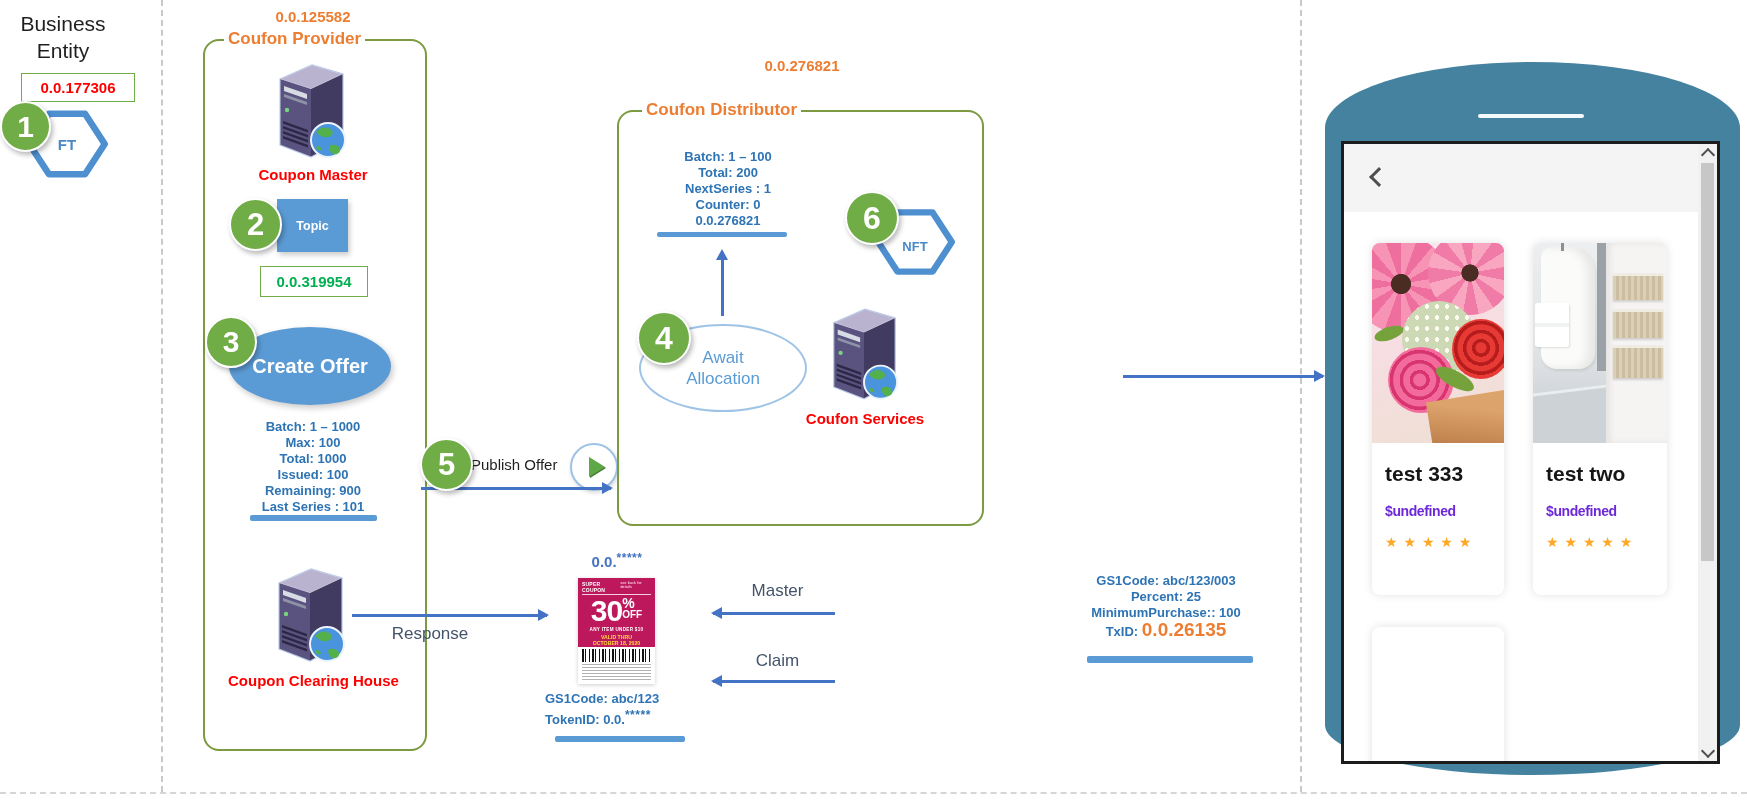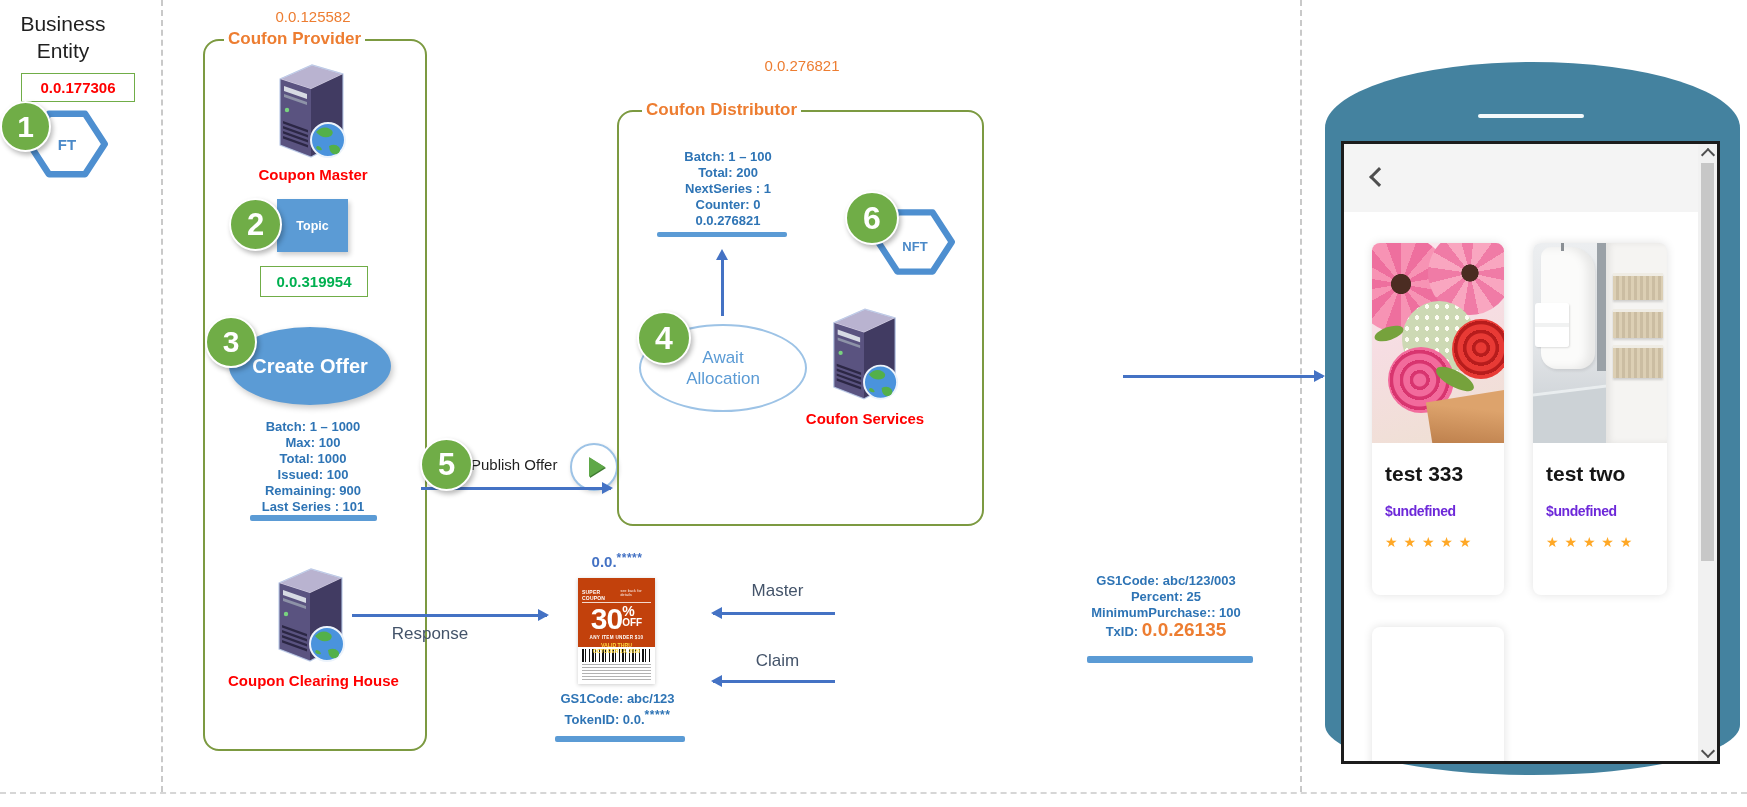--- a/index.html
+++ b/index.html
@@ -10,21 +10,21 @@
   .vguide{position:absolute;top:0;height:792px;width:0;border-left:2px dashed #c9c9c9;}
   .hguide{position:absolute;left:0;width:1747px;height:0;border-top:2px dashed #d6d6d6;}
   
   .badge{position:absolute;background:#70AD47;color:#fff;border:2px solid #fff;border-radius:50%;
          display:flex;align-items:center;justify-content:center;font-weight:700;
          box-shadow:2px 3px 5px rgba(0,0,0,.28);z-index:6;}
   
   .box{position:absolute;border:2.5px solid #7C9A41;border-radius:16px;}
   .box-label{position:absolute;color:#ED7D31;font-weight:700;font-size:17px;background:#fff;
              padding:0 4px;z-index:2;white-space:nowrap;}
-  .oid{position:absolute;color:#ED7D31;font-weight:400;font-size:15px;text-align:center;}
+  .oid{position:absolute;color:#ED7D31;font-weight:700;font-size:15px;text-align:center;}
   .id-box{position:absolute;border:1.5px solid #70AD47;background:#fff;display:flex;
           align-items:center;justify-content:center;font-weight:700;font-size:15px;text-align:right;}
   .stats{position:absolute;color:#2E74B5;font-weight:700;font-size:13px;line-height:16px;text-align:center;}
   .bar{position:absolute;background:#5B9BD5;border-radius:2px;}
   .lbl-red{position:absolute;color:#FF0000;font-weight:700;font-size:15px;text-align:center;white-space:nowrap;}
   .ellipse{position:absolute;border-radius:50%;display:flex;flex-direction:column;
            align-items:center;justify-content:center;text-align:center;}
   .create{background:#5B9BD5;color:#fff;font-weight:700;font-size:20px;box-shadow:2px 3px 6px rgba(0,0,0,.22);}
   .await{background:#fff;border:2px solid #9DC3E6;color:#5B9BD5;font-weight:400;font-size:17px;line-height:21px;}
   .topic{position:absolute;background:#5B9BD5;color:#fff;font-weight:700;font-size:12.5px;
@@ -44,35 +44,35 @@
   .server{position:absolute;}
   
   .play-btn{position:absolute;width:44px;height:44px;border-radius:50%;background:#fff;border:2px solid #9DC3E6;
             display:flex;align-items:center;justify-content:center;box-shadow:1px 2px 4px rgba(0,0,0,.15);}
   .play-btn .tri{width:0;height:0;border-left:16px solid #5FA848;border-top:10px solid transparent;
             border-bottom:10px solid transparent;margin-left:5px;filter:drop-shadow(1px 1px 0 #3e7a30);}
   
   .coupon-id{position:absolute;color:#4472C4;font-weight:700;font-size:15px;text-align:center;}
   .sup-stars{vertical-align:5px;font-size:12px;letter-spacing:.5px;}
   .coupon{position:absolute;box-shadow:0 1px 4px rgba(0,0,0,.2);background:#fff;overflow:hidden;}
-  .c-blue{height:69px;background:#c2410c;color:#fff;position:relative;padding:11px 4px 0;box-sizing:border-box;}
+  .c-blue{height:69px;background:#be185d;color:#fff;position:relative;padding:3px 4px 0;box-sizing:border-box;}
   .c-head{display:flex;justify-content:space-between;border-bottom:1px solid rgba(255,255,255,.8);
           font-size:5px;font-weight:700;letter-spacing:.2px;padding-bottom:1px;}
   .c-head .rt{font-size:3.5px;font-weight:400;}
   .c-main{display:flex;justify-content:center;align-items:flex-start;line-height:1;margin-top:1px;}
   .c-30{font-size:30px;font-weight:700;letter-spacing:-1px;}
   .c-pct-col{display:flex;flex-direction:column;align-items:flex-start;}
   .c-pct{font-size:14px;font-weight:700;}
   .c-off{font-size:10px;font-weight:700;}
   .c-sub{font-size:4.6px;font-weight:700;text-align:center;letter-spacing:.3px;margin-top:1px;}
   .c-valid{color:#FFD83D;font-size:5.2px;font-weight:700;text-align:center;line-height:6px;margin-top:2px;}
   .c-white{height:37px;background:#fff;padding:2px 4px 0;box-sizing:border-box;}
   .c-barcode{height:13px;background:repeating-linear-gradient(90deg,#111 0 2px,#fff 2px 3px,#111 3px 4px,#fff 4px 7px,#111 7px 8px,#fff 8px 10px);}
   .c-fine{height:16px;margin-top:2px;background:repeating-linear-gradient(0deg,#9f9f9f 0 1px,transparent 1px 3px);opacity:.8;}
-  .gs1{position:absolute;color:#2E74B5;font-weight:700;font-size:13px;line-height:17px;text-align:center;}
+  .gs1{position:absolute;color:#2E74B5;font-weight:700;font-size:13px;line-height:17px;}
   
   .txid-val{color:#ED7D31;font-size:19px;font-weight:700;}
   .txid-lbl{color:#2E74B5;font-weight:700;font-size:13px;}
   
   .phone{position:absolute;left:1325px;top:62px;width:415px;height:713px;background:#44829F;
          border-radius:208px 208px 208px 208px / 66px 66px 50px 50px;}
   .speaker{position:absolute;left:1478px;top:114px;width:106px;height:4px;background:#f4f9fb;border-radius:2px;}
   .screen{position:absolute;left:1341px;top:141px;width:379px;height:623px;background:#fff;
           border:3px solid #1c1c1c;box-sizing:border-box;overflow:hidden;}
   .scr-header{position:absolute;left:0;top:0;width:354px;height:68px;background:#f4f4f4;}

